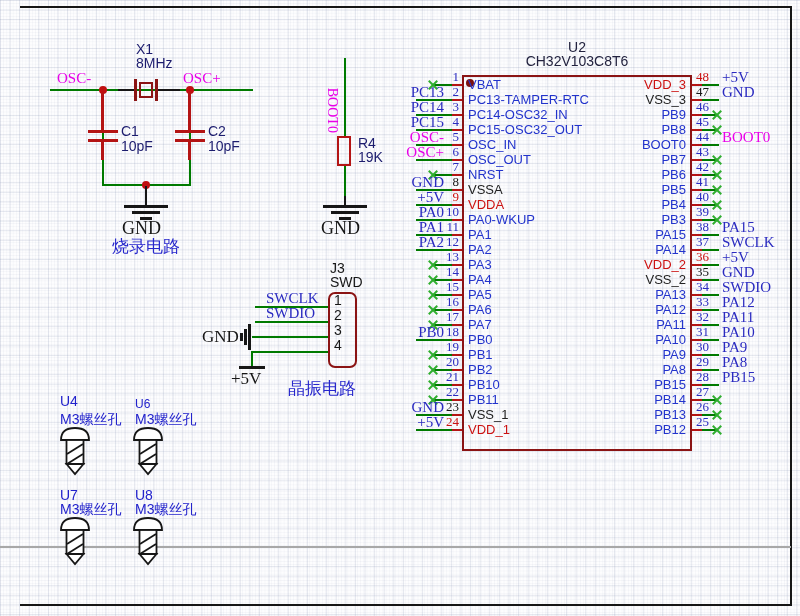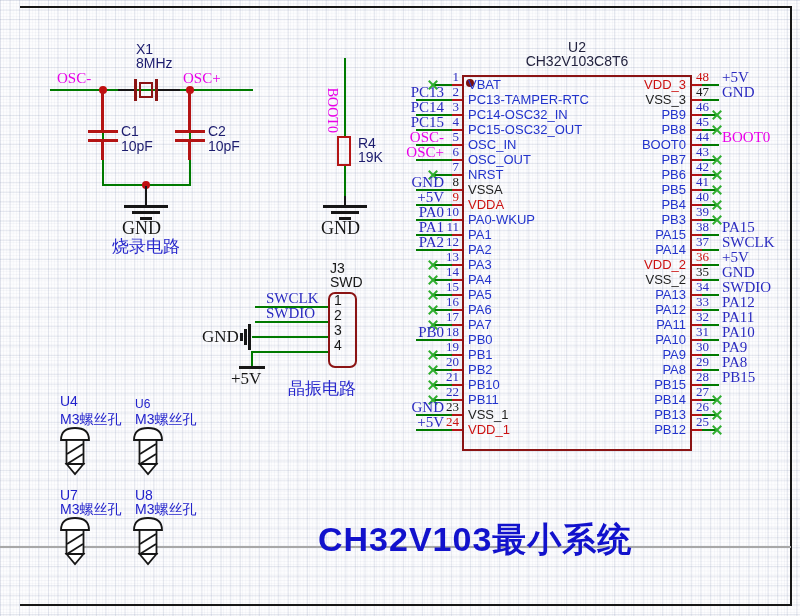--- a/index.html
+++ b/index.html
@@ -174,14 +174,13 @@
           <line x1="20" y1="40" x2="36" y2="30" stroke="#161616" stroke-width="1.8"></line>
         </svg></div><div class="g"><div class="t sans screw-label" style="left:135px;top:488px;font-size:14px">U8</div><div class="t sans screw-label" style="left:135px;top:502px;font-size:14px">M3螺丝孔</div><svg style="position:absolute;left:120px;top:514px" width="56" height="54" viewBox="0 0 56 54">
           <path d="M 14 16 Q 14 4 28 4 Q 42 4 42 16 Z" fill="#ffffff" stroke="#161616" stroke-width="1.8"></path>
           <rect x="19.5" y="16" width="17" height="24" fill="#ffffff" stroke="#161616" stroke-width="1.8"></rect>
           <path d="M 19.5 40 L 28 50 L 36.5 40 Z" fill="#ffffff" stroke="#161616" stroke-width="1.8"></path>
           <line x1="20" y1="30" x2="36" y2="20" stroke="#161616" stroke-width="1.8"></line>
           <line x1="20" y1="40" x2="36" y2="30" stroke="#161616" stroke-width="1.8"></line>
         </svg></div></div>
 
   
-  <div class="t sans" style="left:318px;top:522px;font-size:34px;font-weight:bold;color:#1212cc;letter-spacing:1px">CH32V103最小系统</div>
 </div>
 
 </body></html>

